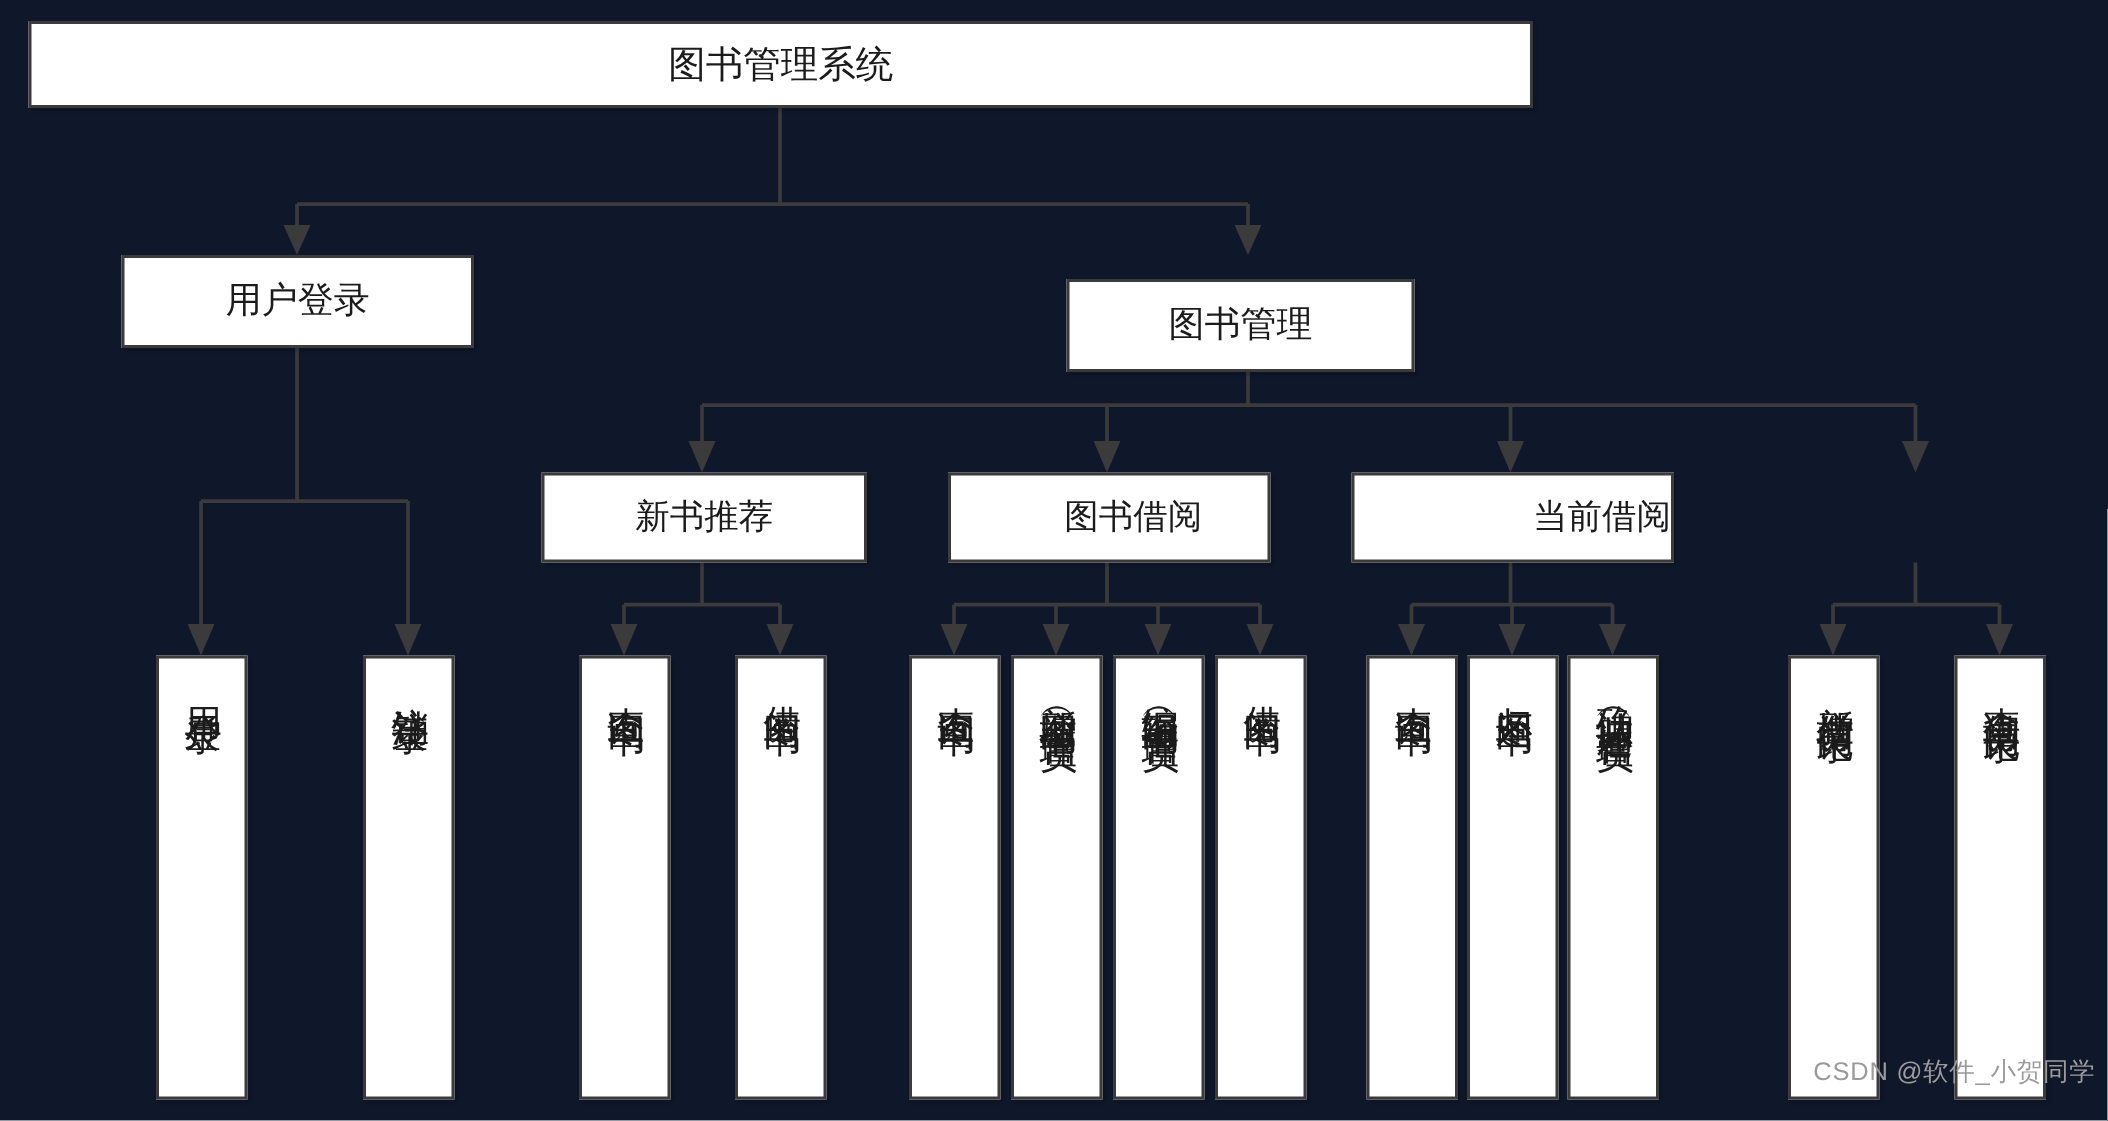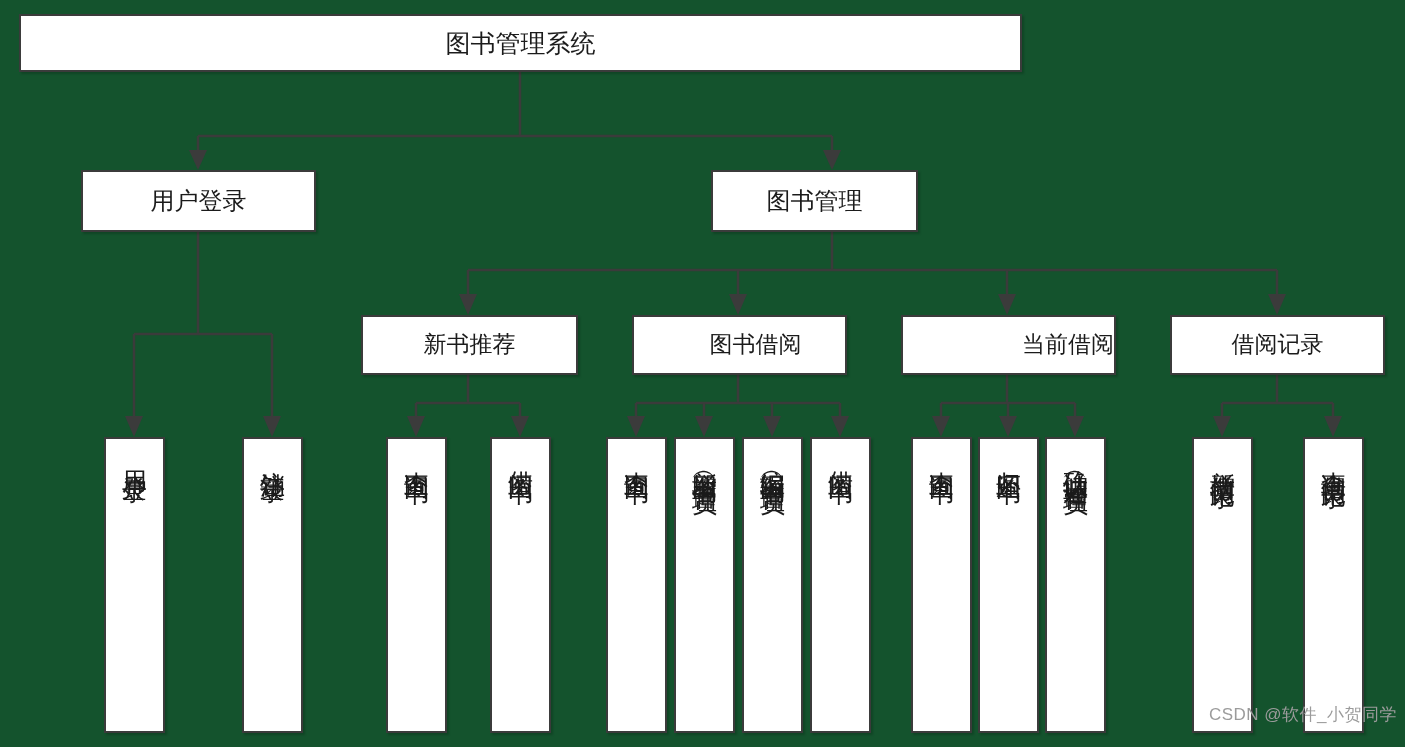--- a/index.html
+++ b/index.html
@@ -7,21 +7,21 @@
     padding: 0;
     background: #ffffff;
   }
   body {
     font-family: "Liberation Sans", "DejaVu Sans", sans-serif;
   }
   #canvas {
     position: relative;
     width: 1405px;
     height: 747px;
-    background: #14532d;
+    background: #0f172a;
     overflow: hidden;
   }
   .node {
     position: absolute;
     box-sizing: border-box;
     border: 2.5px solid #3b3b3b;
     background: #ffffff;
     display: flex;
     align-items: center;
     justify-content: center;
@@ -135,36 +135,33 @@
     <polygon points="1324,416 1342,416 1333,437"></polygon>
   </svg>
 
   <div class="node root" style="left:19px; top:14px; width:1003px; height:58px;">
     <span class="node-label">图书管理系统</span>
   </div>
 
   <div class="node lvl2" style="left:81px; top:170px; width:235px; height:62px;">
     <span class="node-label">用户登录</span>
   </div>
-  <div class="node lvl2" style="left:711px; top:170px; width:207px; height:62px;">
+  <div class="node lvl2" style="left:711px; top:186px; width:232px; height:62px;">
     <span class="node-label">图书管理</span>
   </div>
 
   <div class="node lvl3" style="left:361px; top:315px; width:217px; height:60px;">
     <span class="node-label">新书推荐</span>
   </div>
   <div class="node lvl3" style="left:632px; top:315px; width:215px; height:60px;padding-left:32px;">
     <span class="node-label">图书借阅</span>
   </div>
   <div class="node lvl3" style="left:901px; top:315px; width:215px; height:60px;justify-content:flex-end;">
     <span class="node-label">当前借阅</span>
   </div>
-  <div class="node lvl3" style="left:1170px; top:315px; width:215px; height:60px;">
-    <span class="node-label">借阅记录</span>
-  </div>
 
   <div class="node leaf" style="left:104px; top:437px; width:61px; height:296px;">
     <span class="node-label">用户登录</span>
   </div>
   <div class="node leaf" style="left:242px; top:437px; width:61px; height:296px;">
     <span class="node-label">注销登录</span>
   </div>
 
   <div class="node leaf" style="left:386px; top:437px; width:61px; height:296px;">
     <span class="node-label">查询图书</span>

